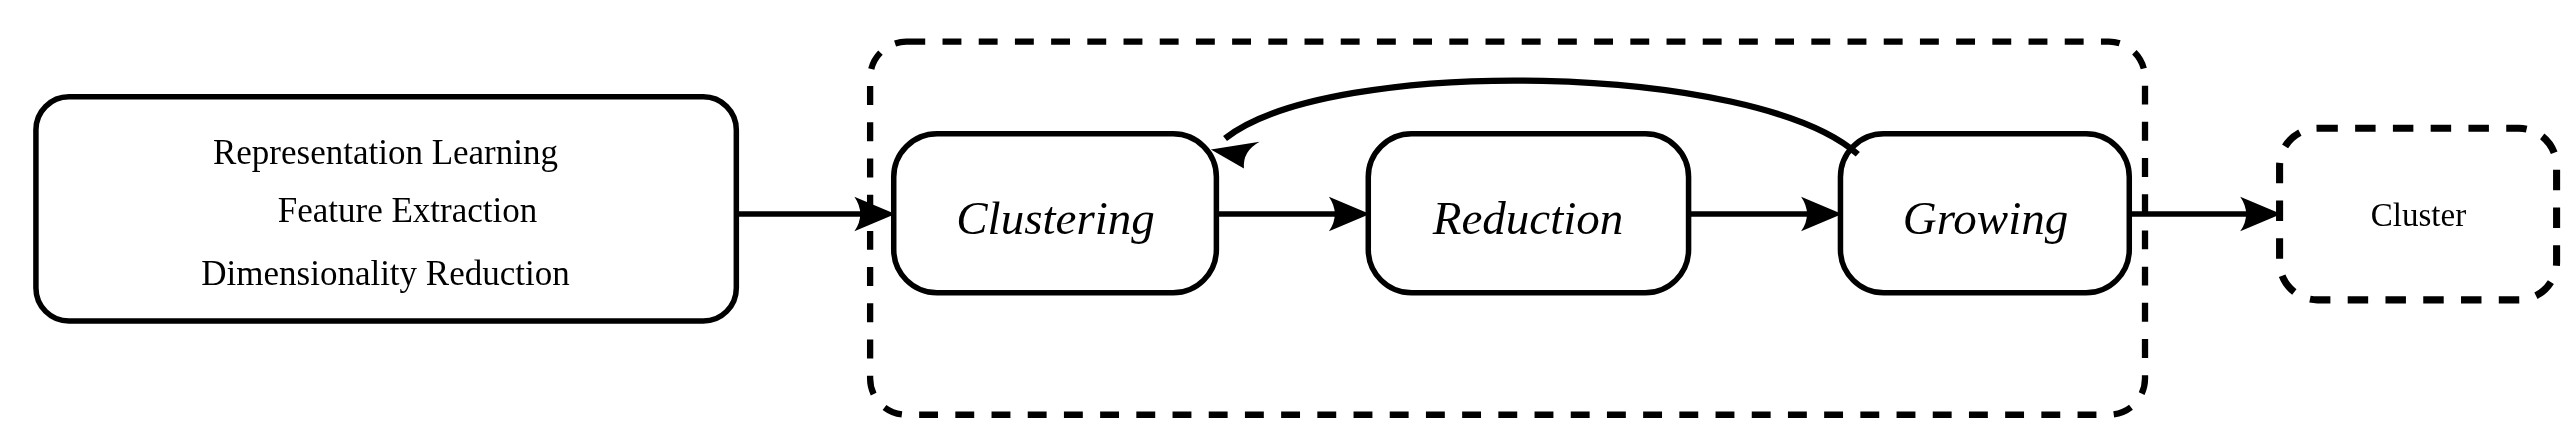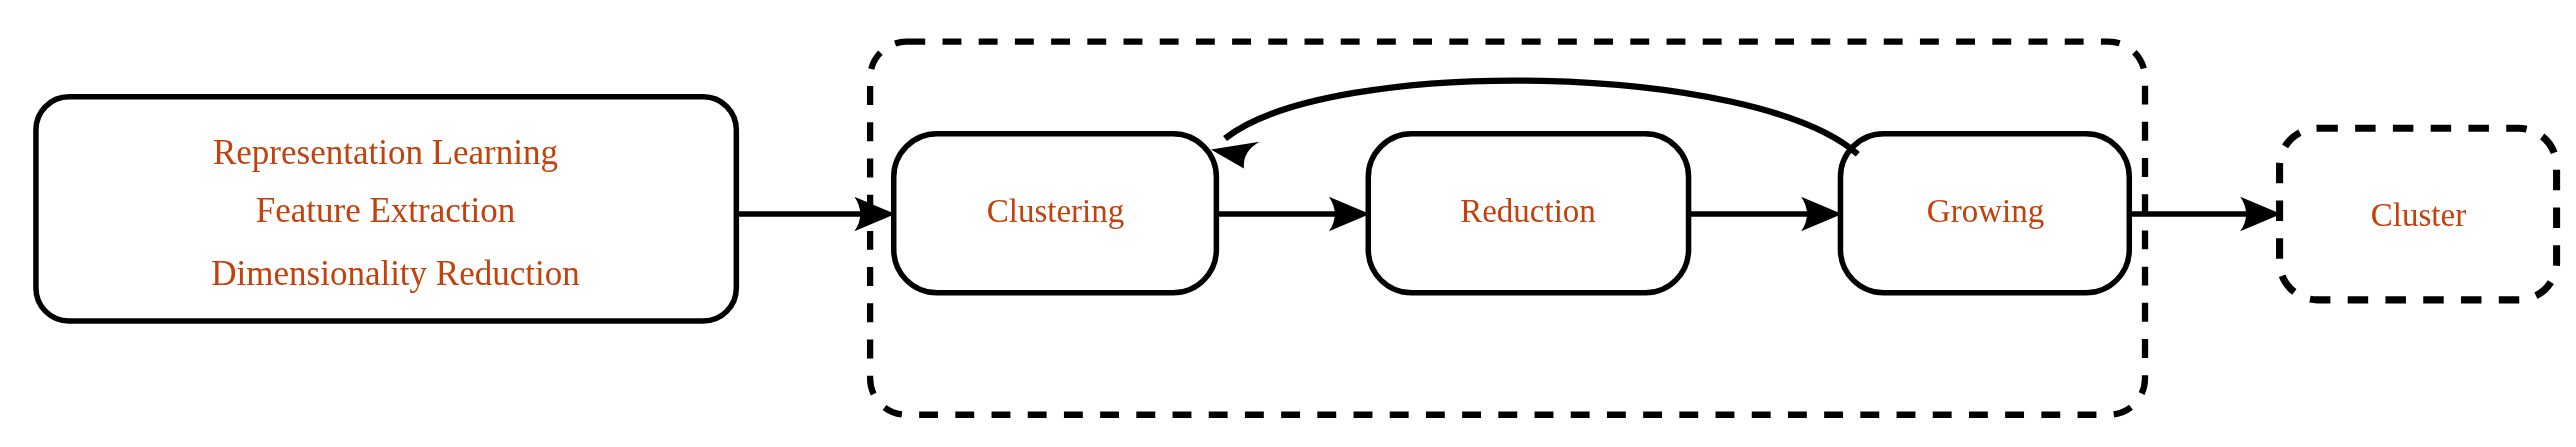--- a/index.html
+++ b/index.html
@@ -50,26 +50,26 @@
   .edge-curve {
     fill: none;
     stroke: #000000;
     stroke-width: 8;
   }
   .arrow-head { fill: #000000; stroke: none; }
 
   .lbl {
     position: absolute;
     text-align: center;
-    color: #c2410c;
+    color: #000000;
     white-space: nowrap;
     line-height: 1.0;
   }
   .pipeline-label { font-size: 35px; }
-  .stage-label    { font-size: 33px; }
+  .stage-label    { font-size: 47px; font-style: italic; }
   .group-label    { font-size: 32px; }
   .terminal-label { font-size: 33px; line-height: 1.30; margin-top: 20px; }
 </style>
 </head>
 <body>
 
 <div id="stage">
 
   <svg id="diagram-svg" viewBox="0 0 3272 568">
 
@@ -106,22 +106,22 @@
     </g>
 
     <g>
       <path class="edge-curve" d="M 2360 196 C 2230 80 1690 70 1556 176"></path>
       <path class="arrow-head" d="M 1538 190 L 1600 180 Q 1578 192 1580 214 Z"></path>
     </g>
 
   </svg>
 
   <div class="lbl pipeline-label" style="left:35px; top:135px; width:701px;">Representation Learning</div>
-  <div class="lbl pipeline-label" style="left:35px; top:193px; width:701px;">Feature Extraction</div>
-  <div class="lbl pipeline-label" style="left:35px; top:256px; width:701px;padding-left:10px;">Dimensionality Reduction</div>
+  <div class="lbl pipeline-label" style="left:35px; top:193px; width:701px;padding-left:22px;">Feature Extraction</div>
+  <div class="lbl pipeline-label" style="left:35px; top:256px; width:701px;">Dimensionality Reduction</div>
 
   <div class="lbl stage-label" style="left:894px; top:195px; width:323px;">Clustering</div>
   <div class="lbl stage-label" style="left:1368px; top:195px; width:320px;">Reduction</div>
   <div class="lbl stage-label" style="left:1841px; top:195px; width:289px;">Growing</div>
 
 
   <div class="lbl terminal-label" style="left:2280px; top:174px; width:277px;">Cluster</div>
 
 </div>
 

